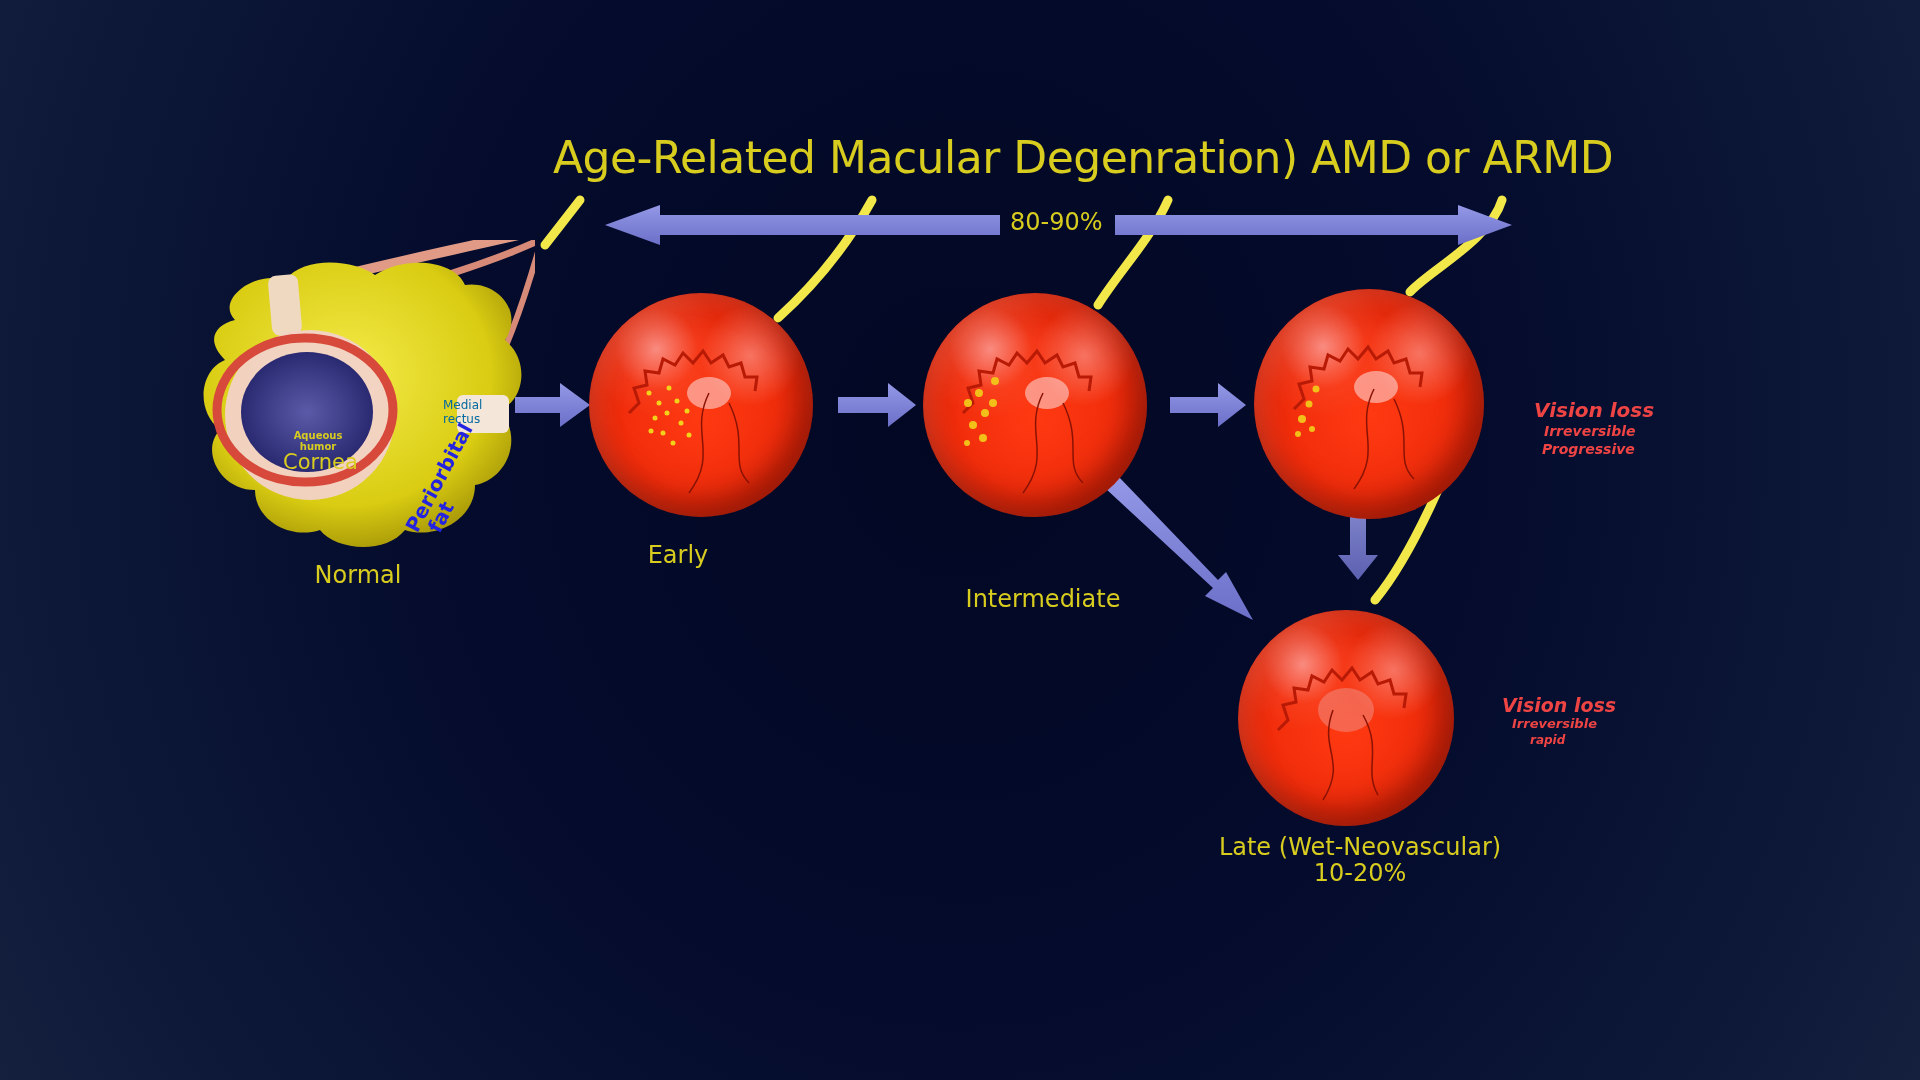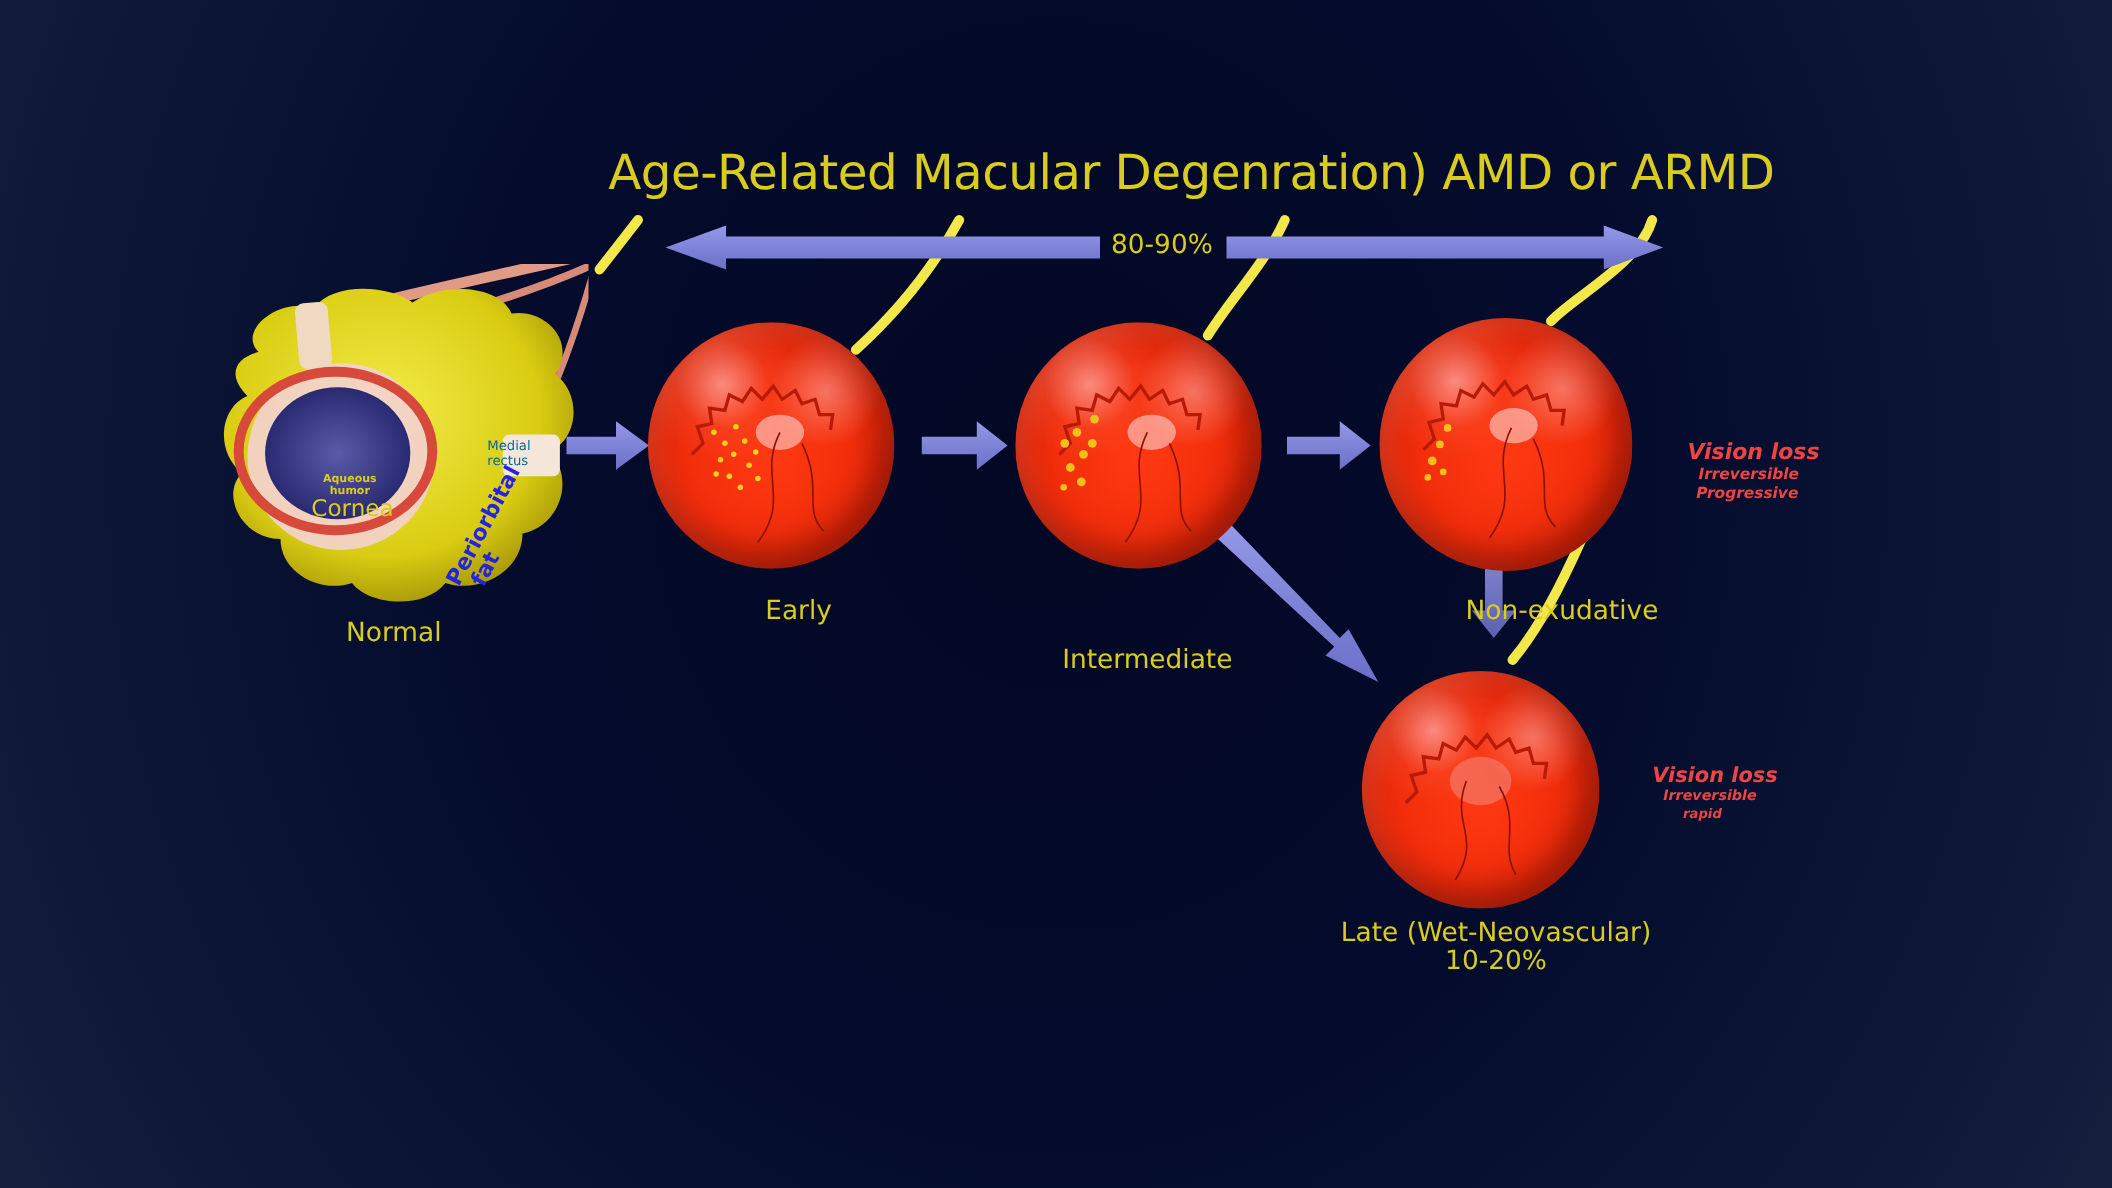--- a/index.html
+++ b/index.html
@@ -182,24 +182,23 @@
   <svg width="216" height="216" viewBox="0 0 216 216">
     <path d="M40 120 L50 110 L45 95 L58 92 L56 78 L70 80 L74 66 L86 72 L94 60 L104 70 L114 58 L122 70 L134 62 L140 74 L152 70 L156 84 L168 84 L166 98" fill="none" stroke="#b81a06" stroke-width="3"></path>
     <ellipse cx="108" cy="100" rx="28" ry="22" fill="#f08a80" opacity="0.55"></ellipse>
     <path d="M95 100 C 80 140, 110 150, 85 190 M125 105 C 145 140, 125 160, 140 185" stroke="#8a1204" stroke-width="1.5" fill="none"></path>
   </svg>
 </div>
 
 <div class="abs yellow" style="left:1010px;top:208px;font-size:24px;">80-90%</div>
 
 <div class="abs stage-label" style="left:358px;top:560px;">Normal</div>
-<div class="abs stage-label" style="left:726px;top:540px;">Early</div>
+<div class="abs stage-label" style="left:678px;top:540px;">Early</div>
 <div class="abs stage-label" style="left:1043px;top:540px;margin-top:44px;">Intermediate</div>
 <div class="abs stage-label" style="left:1420px;top:540px;">
-  <div>Non-exudative</div>
 </div>
 <div class="abs stage-label" style="left:1360px;top:834px;line-height:26px;">
   <div>Late (Wet-Neovascular)</div>
   <div>10-20%</div>
 </div>
 
 <div class="abs vision" style="left:1534px;top:398px;">
   <div class="h">Vision loss</div>
   <div class="s" style="margin-left:10px;">Irreversible</div>
   <div class="s" style="margin-left:8px;">Progressive</div>

